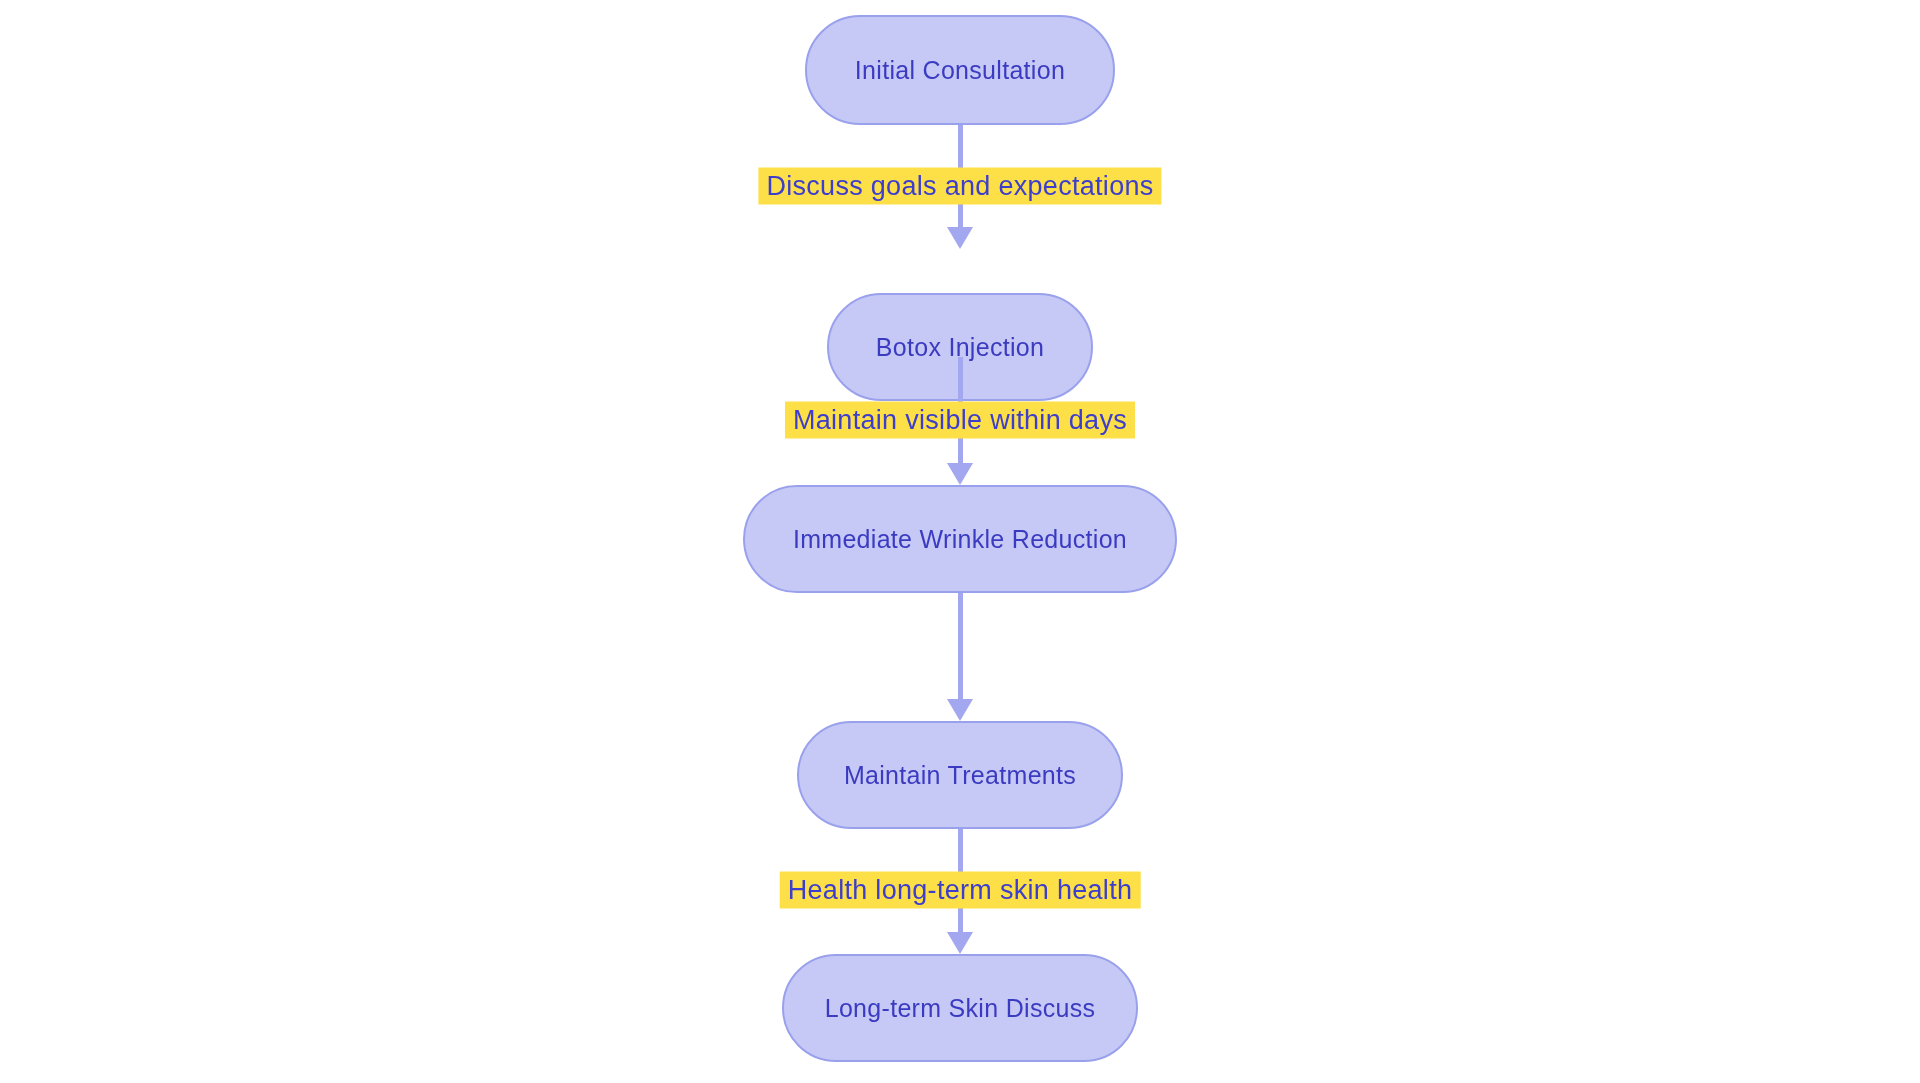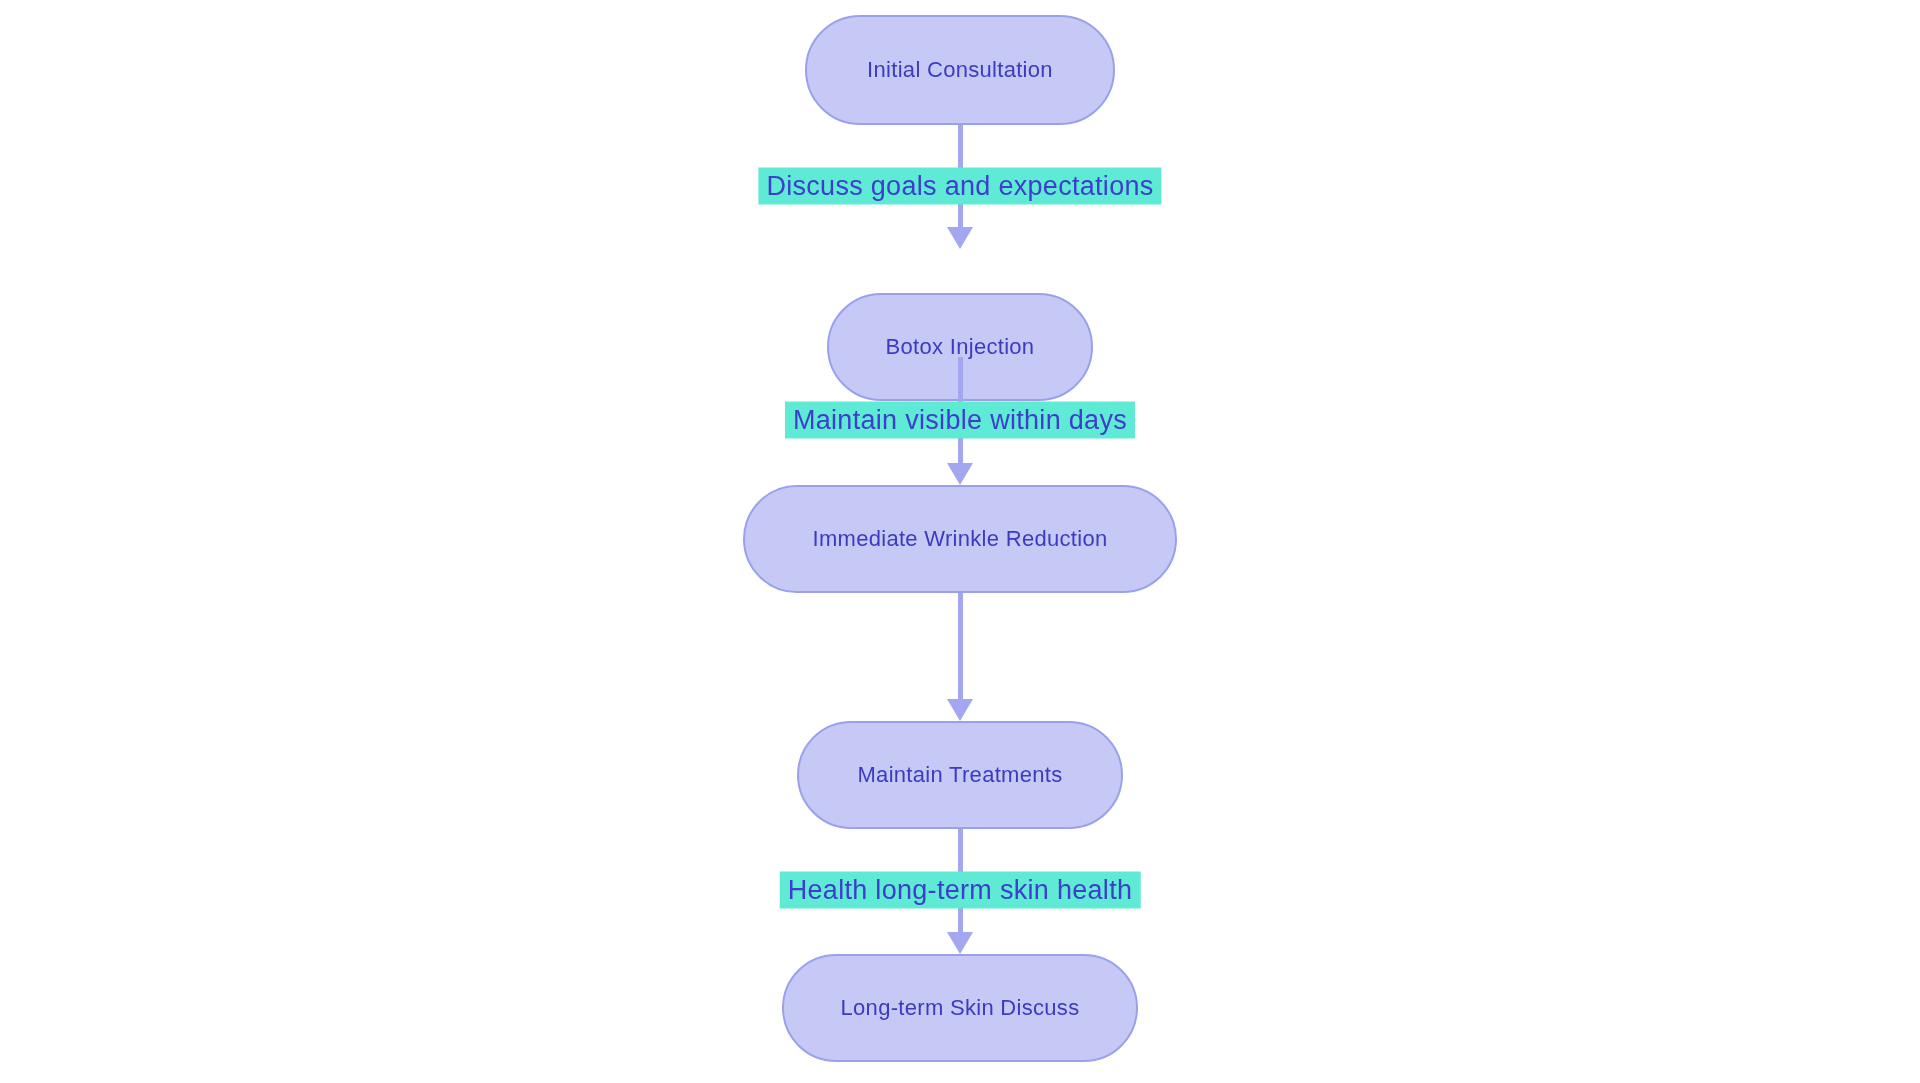--- a/index.html
+++ b/index.html
@@ -20,21 +20,21 @@
     position: absolute;
     left: 960px;
     transform: translateX(-50%);
     display: flex;
     align-items: center;
     justify-content: center;
     background: #c6c9f6;
     border: 2px solid #9aa1ec;
     border-radius: 56px;
     color: #3b3bc1;
-    font-size: 22px;
+    font-size: 25px;
     letter-spacing: 0.3px;
     white-space: nowrap;
     box-sizing: border-box;
   }
   .node.n1 { top: 15px;  width: 310px; height: 110px; }
   .node.n2 { top: 249px; width: 266px; height: 108px; margin-top: 44px; }
   .node.n3 { top: 485px; width: 434px; height: 108px; }
   .node.n4 { top: 721px; width: 326px; height: 108px; }
   .node.n5 { top: 954px; width: 356px; height: 108px; }
 
@@ -63,21 +63,21 @@
   .arrowhead.a1 { top: 227px; }
   .arrowhead.a2 { top: 463px; }
   .arrowhead.a3 { top: 699px; }
   .arrowhead.a4 { top: 932px; }
 
   
   .edge-label {
     position: absolute;
     left: 960px;
     transform: translate(-50%, -50%);
-    background: #5eead4;
+    background: #fde047;
     padding: 3px 8px;
     color: #3d3ecb;
     font-size: 27px;
     letter-spacing: 0.3px;
     white-space: nowrap;
   }
   .edge-label.l1 { top: 186px; }
   .edge-label.l2 { top: 420px; }
   .edge-label.l3 { top: 655px; }
   .edge-label.l4 { top: 890px; }

